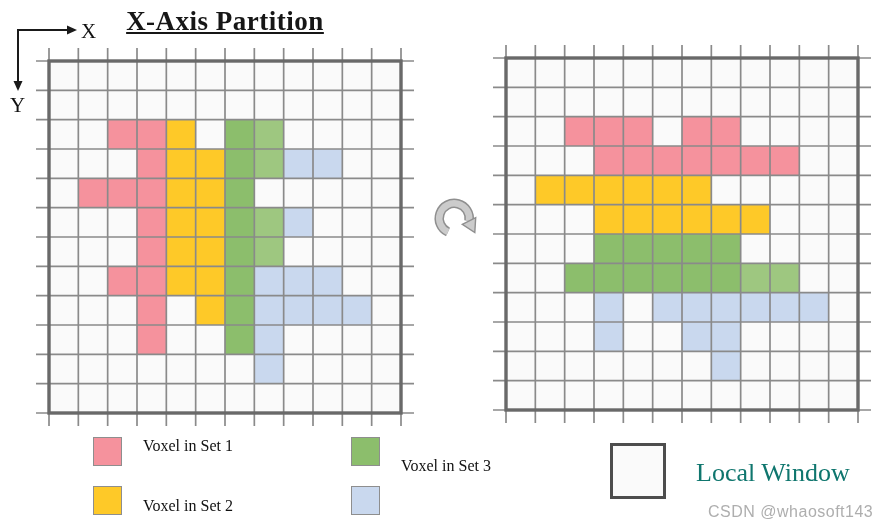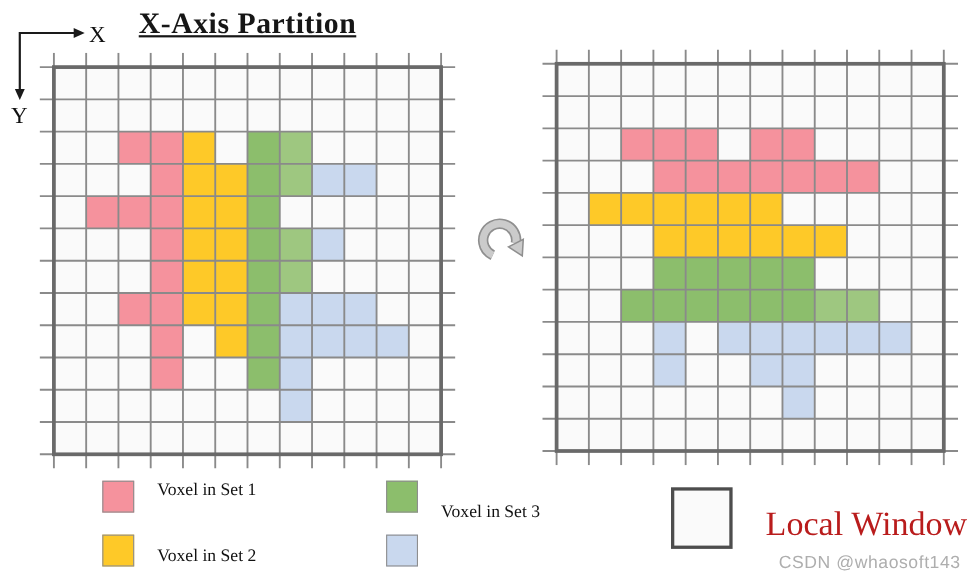--- a/index.html
+++ b/index.html
@@ -19,21 +19,21 @@
   .sw2{left:93px;top:486px;}
   .sw3{left:351px;top:437px;}
   .sw4{left:351px;top:486px;}
   .legend-label{position:absolute;font-size:16px;color:#111;white-space:nowrap;}
   .ll1{left:143px;top:437px;}
   .ll2{left:143px;top:497px;}
   .ll3{left:401px;top:437px;margin-top:20px;}
   .ll4{left:401px;top:490px;}
   .local-window-box{position:absolute;left:610px;top:443px;width:56px;height:56px;
                     background:#fafafa;border:3px solid #4d4d4d;box-sizing:border-box;}
-  .local-window-label{position:absolute;left:696px;top:458px;font-size:31px;color:#b91c1c;white-space:nowrap;}
+  .local-window-label{position:absolute;left:696px;top:458px;font-size:26px;color:#0f766e;white-space:nowrap;}
   .watermark{position:absolute;left:708px;top:503px;font-size:16px;color:#aeaeae;
              font-family:"Liberation Sans","DejaVu Sans",sans-serif;letter-spacing:0.5px;white-space:nowrap;}
 </style>
 </head>
 <body>
 
 <div class="stage">
 
   <svg class="axes-svg" viewBox="0 0 100 115">
     <polyline points="18,72 18,20 68,20" fill="none" stroke="#1a1a1a" stroke-width="2"></polyline>

